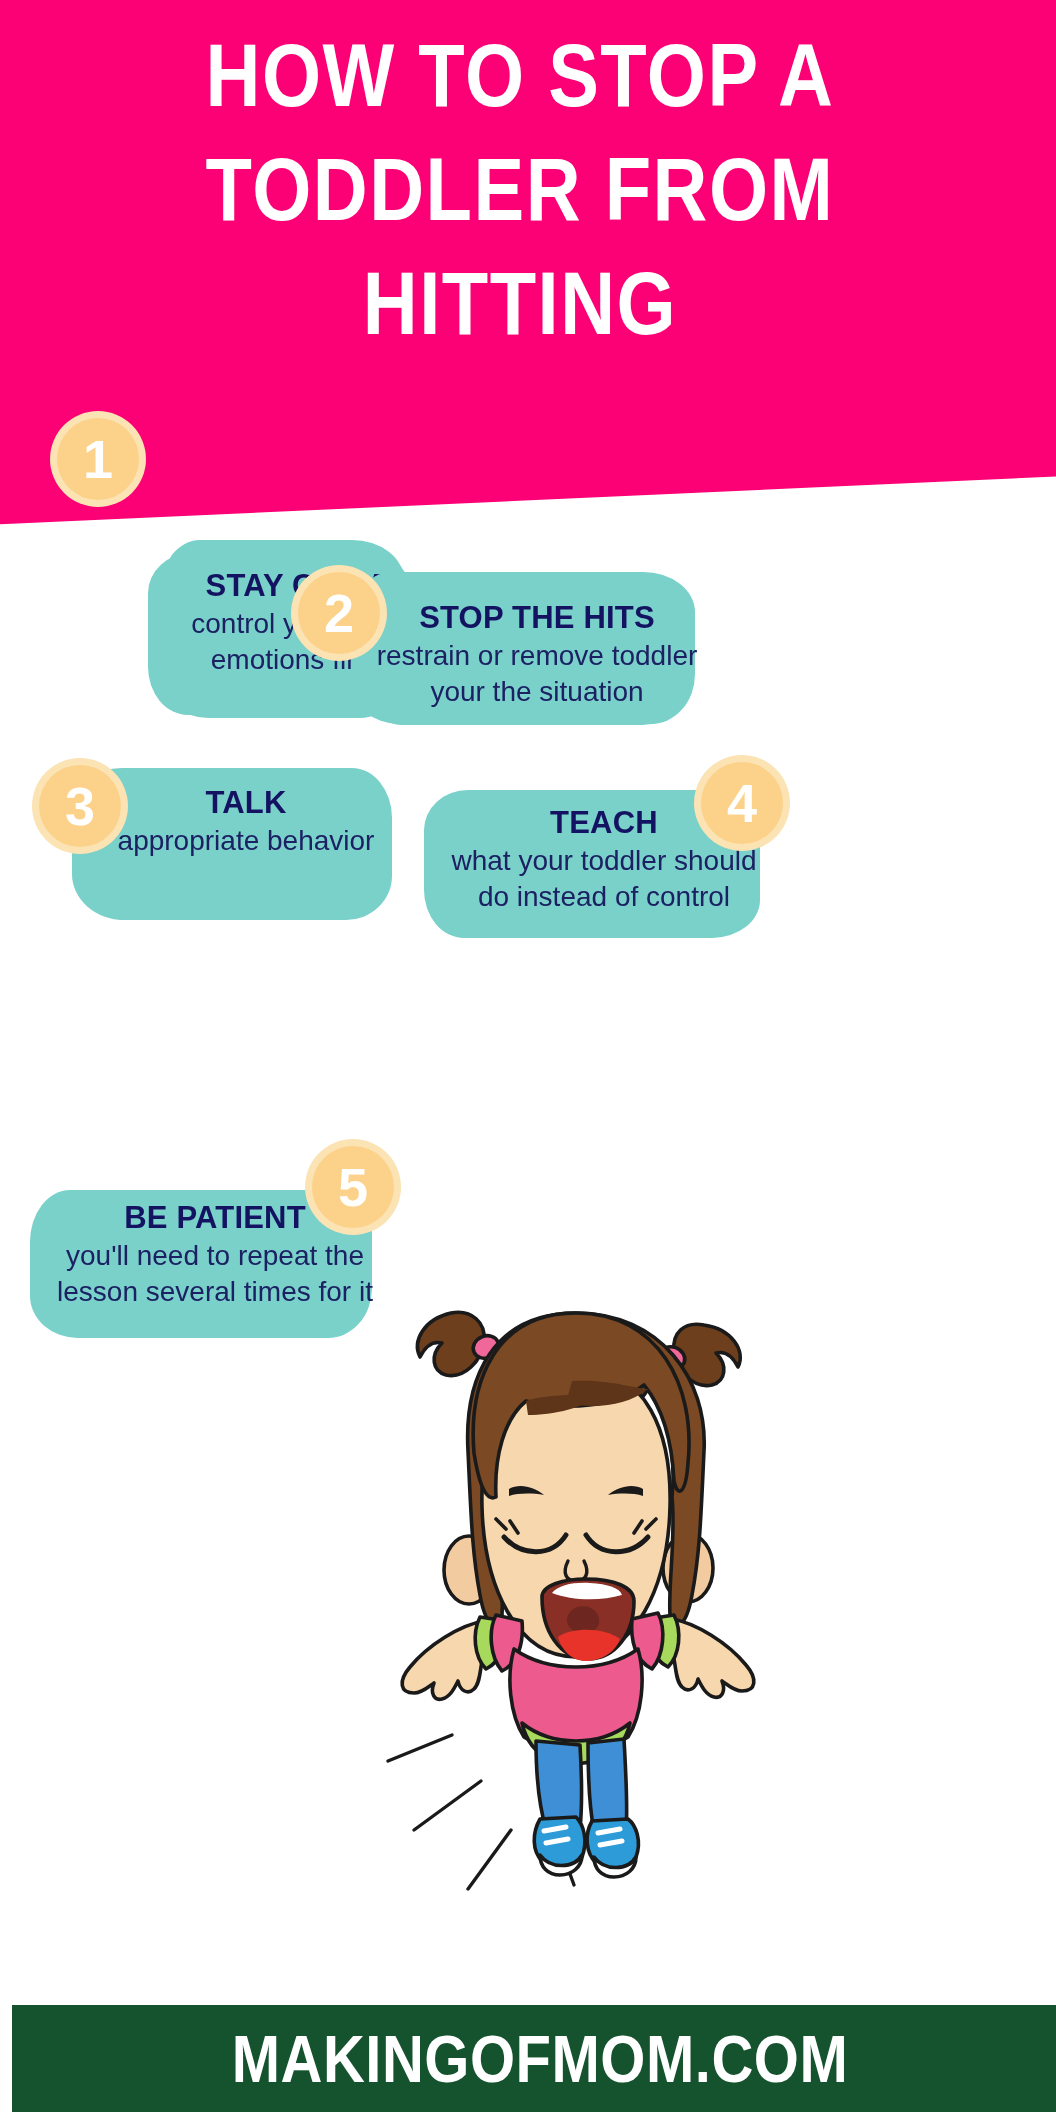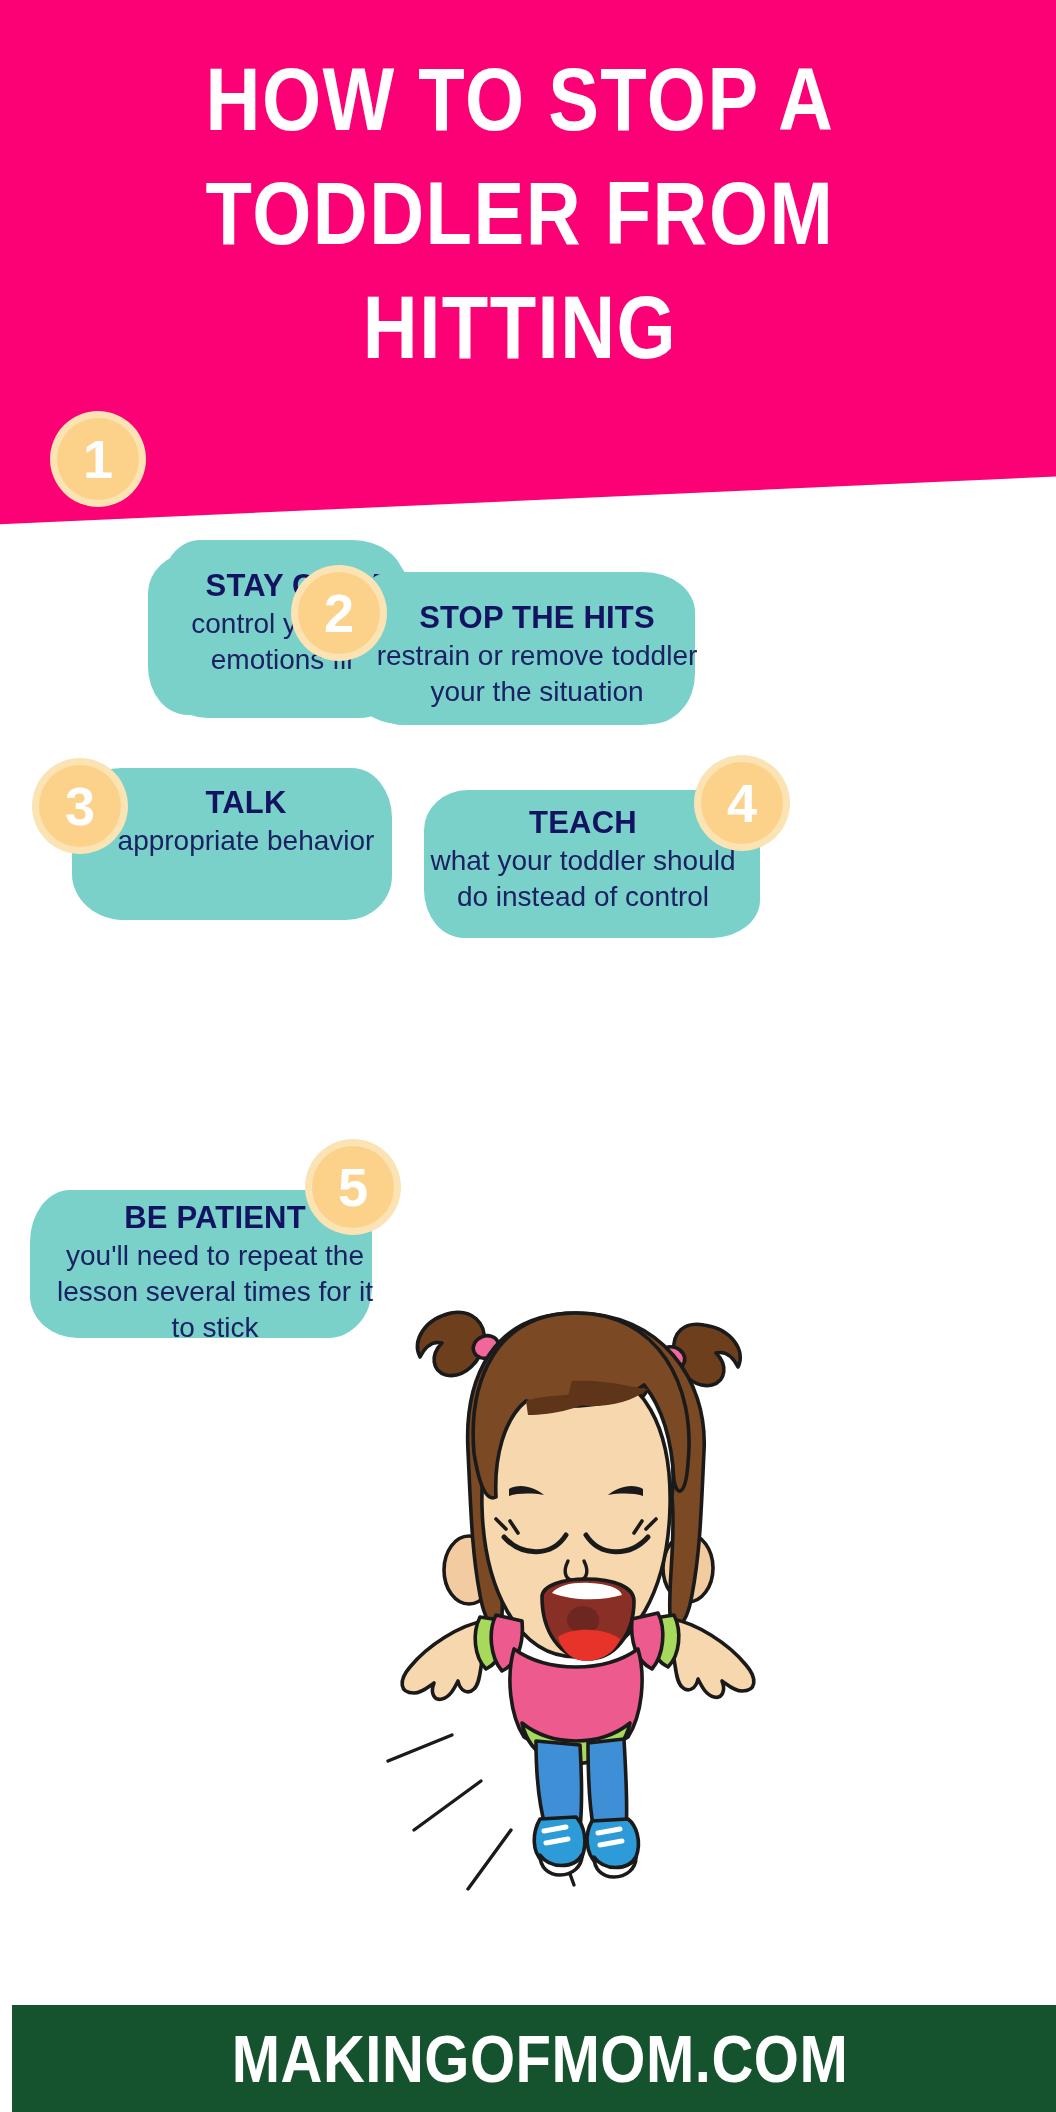--- a/index.html
+++ b/index.html
@@ -29,21 +29,20 @@
     z-index: 1;
   }
   #header-text-wrap {
     position: absolute;
     left: 0;
     top: 18px;
     width: 1040px;
     z-index: 2;
     text-align: center;
     pointer-events: none;
-    margin-top: 24px;
   }
   .header-line {
     color: #ffffff;
     font-family: "Liberation Sans", sans-serif;
     font-weight: bold;
     font-size: 76px;
     line-height: 114px;
     letter-spacing: 1.5px;
     text-transform: uppercase;
     white-space: nowrap;
@@ -210,40 +209,39 @@
   <div class="badge" style="left:32px; top:758px; width:96px; height:96px;">
     <div class="badge-ring"></div>
     <div class="badge-disc"></div>
     <div class="badge-num">3</div>
   </div>
 </div>
 
 <div class="step">
   <div class="bubble blob1" style="left:424px; top:790px; width:336px; height:148px;"></div>
   <div class="bubble blob3" style="left:436px; top:802px; width:318px; height:136px;"></div>
-  <div class="bubble-inner" style="position:absolute; left:401px; top:803px; width:336px;">
+  <div class="bubble-inner" style="position:absolute; left:422px; top:803px; width:336px;">
     <div class="step-title">TEACH</div>
     <div class="step-desc">what your toddler should</div>
     <div class="step-desc">do instead of control</div>
   </div>
   <div class="badge" style="left:694px; top:755px; width:96px; height:96px;">
     <div class="badge-ring"></div>
     <div class="badge-disc"></div>
     <div class="badge-num">4</div>
   </div>
 </div>
 
 <div class="step">
   <div class="bubble blob2" style="left:30px; top:1190px; width:342px; height:148px;"></div>
   <div class="bubble blob1" style="left:42px; top:1200px; width:324px; height:138px;"></div>
   <div class="bubble-inner" style="position:absolute; left:30px; top:1198px; width:342px;">
     <div class="step-title">BE PATIENT</div>
     <div class="step-desc">you'll need to repeat the</div>
     <div class="step-desc">lesson several times for it</div>
-    <div class="step-desc">to stick</div>
   </div>
   <div class="badge" style="left:305px; top:1139px; width:96px; height:96px;">
     <div class="badge-ring"></div>
     <div class="badge-disc"></div>
     <div class="badge-num">5</div>
   </div>
 </div>
 
 <div id="illustration">
   <svg viewBox="0 0 400 660" xmlns="http://www.w3.org/2000/svg">

